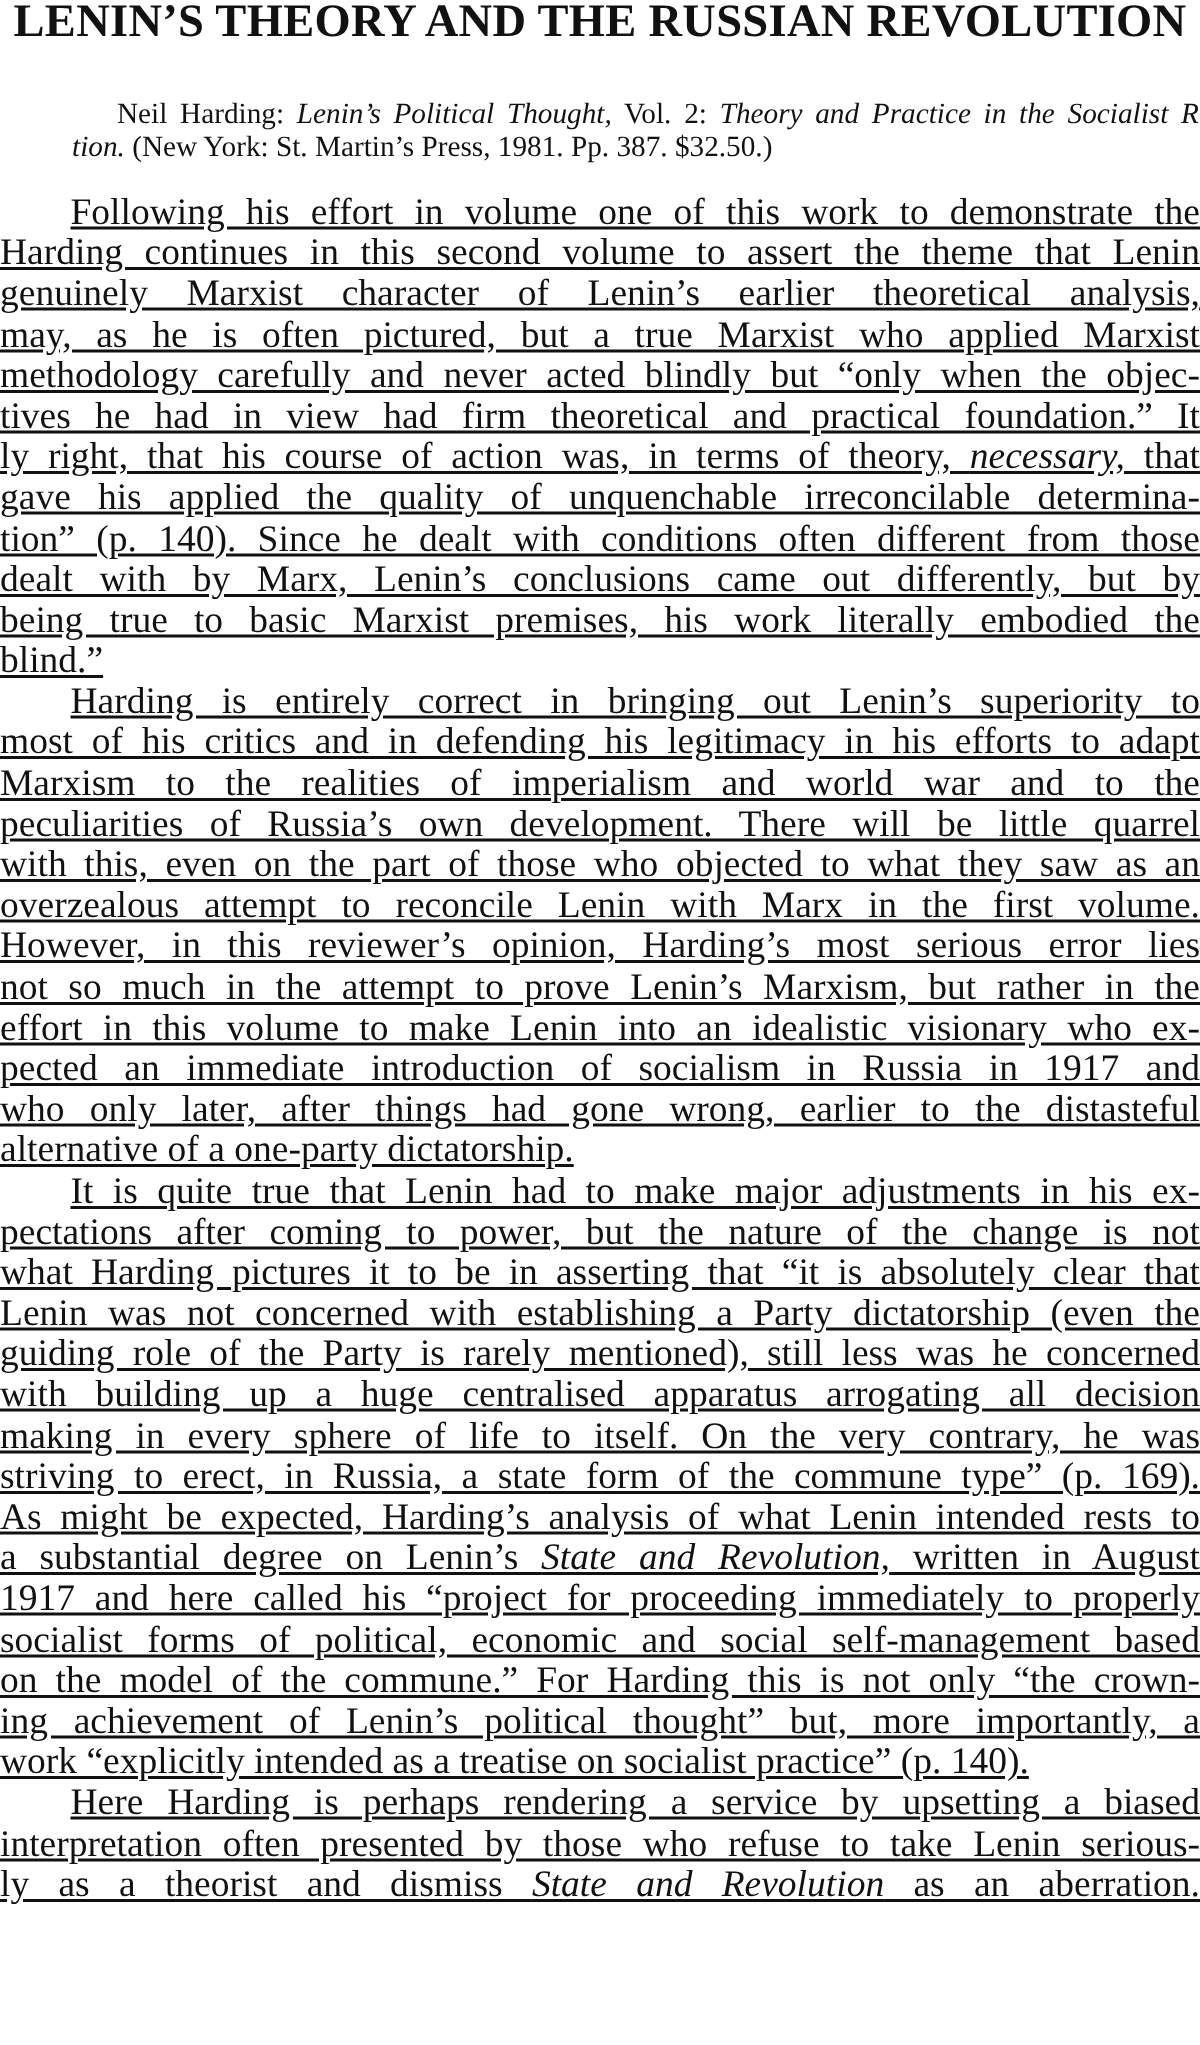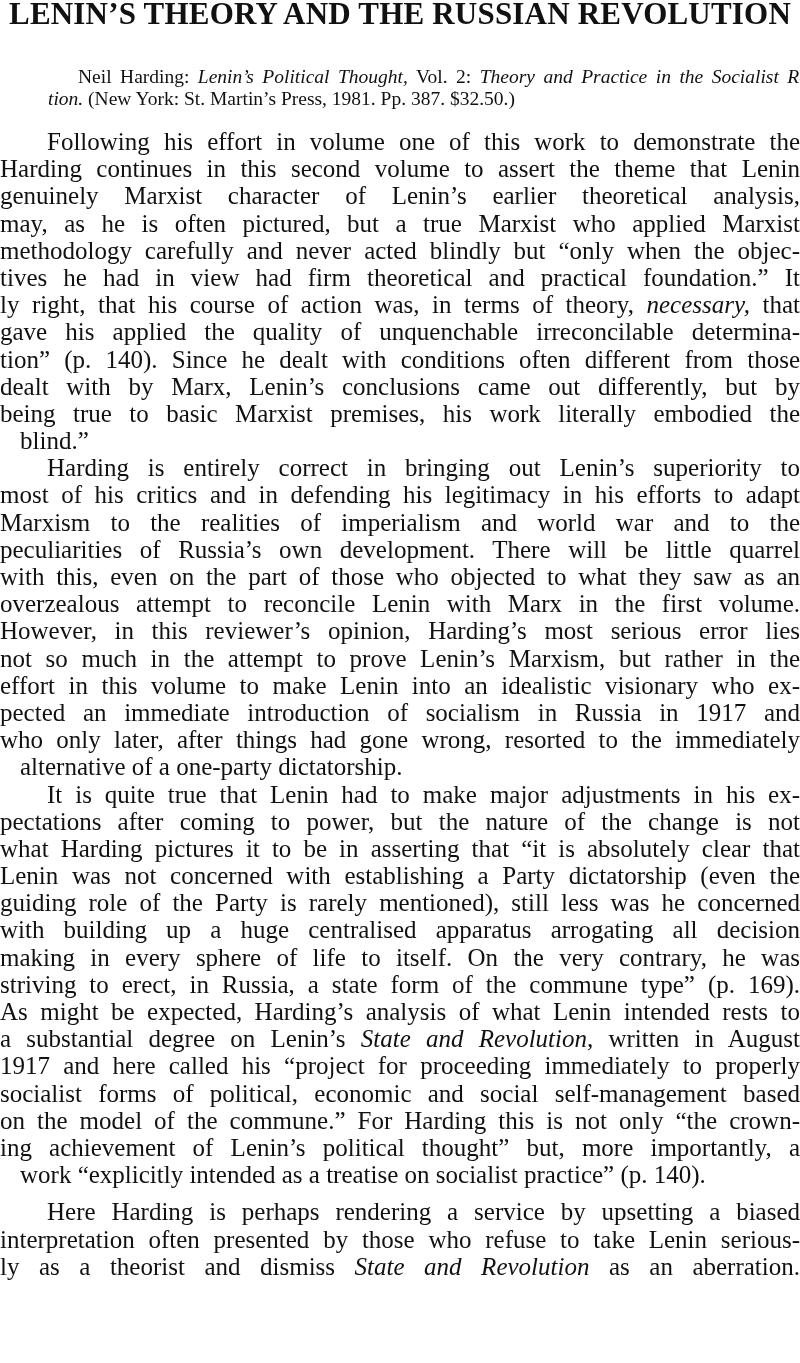--- a/index.html
+++ b/index.html
@@ -3,24 +3,24 @@
   <meta charset="utf-8">
   <style>
     html, body { margin: 0; padding: 0; background: #ffffff; }
     body { width: 800px; height: 1363px; position: relative; overflow: hidden; color: #111; font-family: "Liberation Serif", "DejaVu Serif", serif; }
     .title { position: absolute; left: 0; top: -6px; width: 800px; text-align: center; font-weight: bold; font-size: 31px; letter-spacing: 0.2px; line-height: 40px; white-space: nowrap; }
     .citation { position: absolute; left: 0; top: 66px; width: 800px; font-size: 19.5px; line-height: 22px; margin-left: 48px; }
     .citation .cl { display: block; text-align: justify; text-align-last: justify; height: 22px; white-space: nowrap; overflow: visible; }
     .citation .cl.first { padding-left: 30px; }
     .citation .cl.last { text-align-last: left; }
     .body { position: absolute; left: 0; top: 128px; width: 800px; font-size: 25px; line-height: 27.2px; }
-    .line { display: block; height: 27.2px; text-align: justify; text-align-last: justify; white-space: nowrap; }
+    .line { display: block; height: 27.2px; text-align: justify; text-align-last: justify; white-space: nowrap; text-decoration: underline; }
     .line.indent { padding-left: 47px; }
-    .line.end { text-align-last: left; padding-left: 20px; }
-    .line.gap { margin-top: 10px; }
+    .line.end { text-align-last: left; }
+    .line.gap { margin-top: 0; }
     i { font-style: italic; }
     .pagenum { position: absolute; left: 0; top: 1326px; width: 800px; text-align: center; font-size: 25px; line-height: 30px; margin-top: 32px; }
   </style>
 </head>
 <body>
 
 <div class="title">LENIN’S THEORY AND THE RUSSIAN REVOLUTION</div>
 
 <div class="citation" id="citation">
     <span class="cl first">Neil Harding: <i>Lenin’s Political Thought,</i> Vol. 2: <i>Theory and Practice in the Socialist Revolu-</i></span>
@@ -46,21 +46,21 @@
       <span class="line indent">Harding is entirely correct in bringing out Lenin’s superiority to</span>
       <span class="line">most of his critics and in defending his legitimacy in his efforts to adapt</span>
       <span class="line">Marxism to the realities of imperialism and world war and to the</span>
       <span class="line">peculiarities of Russia’s own development. There will be little quarrel</span>
       <span class="line">with this, even on the part of those who objected to what they saw as an</span>
       <span class="line">overzealous attempt to reconcile Lenin with Marx in the first volume.</span>
       <span class="line">However, in this reviewer’s opinion, Harding’s most serious error lies</span>
       <span class="line">not so much in the attempt to prove Lenin’s Marxism, but rather in the</span>
       <span class="line">effort in this volume to make Lenin into an idealistic visionary who ex-</span>
       <span class="line">pected an immediate introduction of socialism in Russia in 1917 and</span>
-      <span class="line">who only later, after things had gone wrong, resorted to the immediately</span>
+      <span class="line">who only later, after things had gone wrong, earlier to the distasteful</span>
       <span class="line end">alternative of a one-party dictatorship.</span>
     </div>
     <div>
       <span class="line indent">It is quite true that Lenin had to make major adjustments in his ex-</span>
       <span class="line">pectations after coming to power, but the nature of the change is not</span>
       <span class="line">what Harding pictures it to be in asserting that “it is absolutely clear that</span>
       <span class="line">Lenin was not concerned with establishing a Party dictatorship (even the</span>
       <span class="line">guiding role of the Party is rarely mentioned), still less was he concerned</span>
       <span class="line">with building up a huge centralised apparatus arrogating all decision</span>
       <span class="line">making in every sphere of life to itself. On the very contrary, he was</span>

